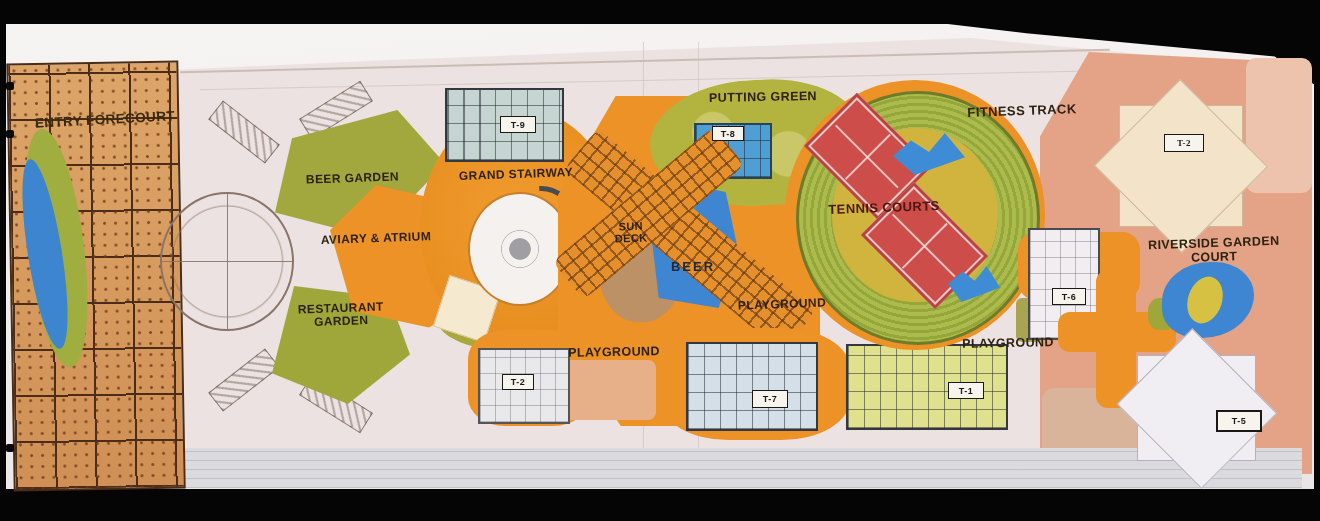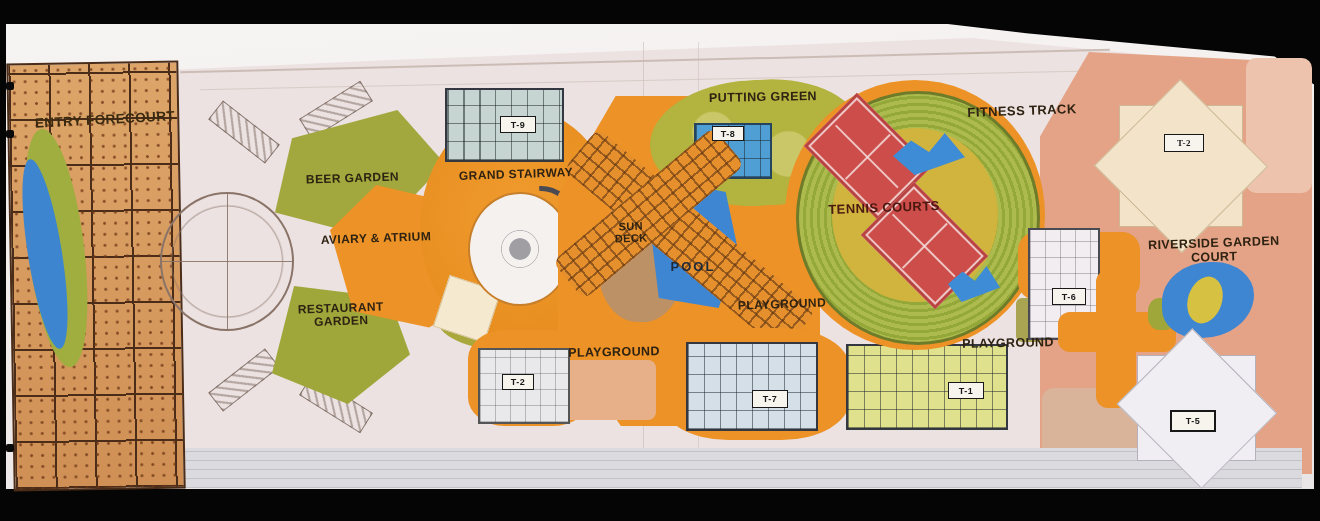--- a/index.html
+++ b/index.html
@@ -164,30 +164,30 @@
     <div class="star-part" style="background:#f0eef2; border:1px solid #b5b0ba; transform:rotate(45deg);"></div>
   </div>
 
   <div class="tbox" style="left:500px; top:116px; width:34px; height:15px;">T-9</div>
   <div class="tbox" style="left:712px; top:126px; width:30px; height:13px;">T-8</div>
   <div class="tbox" style="left:1164px; top:134px; width:38px; height:16px;font-family:Liberation Serif, serif;">T-2</div>
   <div class="tbox" style="left:1052px; top:288px; width:32px; height:15px;">T-6</div>
   <div class="tbox" style="left:502px; top:374px; width:30px; height:14px;">T-2</div>
   <div class="tbox" style="left:752px; top:390px; width:34px; height:16px;">T-7</div>
   <div class="tbox" style="left:948px; top:382px; width:34px; height:15px;">T-1</div>
-  <div class="tbox" style="left:1170px; top:410px; width:42px; height:18px; border-width:2px;">T-5</div>
+  <div class="tbox" style="left:1216px; top:410px; width:42px; height:18px; border-width:2px;">T-5</div>
 
   <div class="lbl" style="left:30px; top:112px; width:150px; font-size:13.5px; transform:rotate(-3deg); color:#3a2a10;">ENTRY FORECOURT</div>
   <div class="lbl" style="left:300px; top:172px; width:105px; transform:rotate(-2deg);">BEER GARDEN</div>
   <div class="lbl" style="left:320px; top:232px; width:112px; transform:rotate(-2deg);">AVIARY &amp; ATRIUM</div>
   <div class="lbl" style="left:280px; top:302px; width:122px; transform:rotate(-2deg);">RESTAURANT GARDEN</div>
   <div class="lbl" style="left:456px; top:168px; width:120px; transform:rotate(-2deg);">GRAND STAIRWAY</div>
   <div class="lbl" style="left:682px; top:90px; width:162px; font-size:12.5px; transform:rotate(-1deg);">PUTTING GREEN</div>
   <div class="lbl" style="left:606px; top:220px; width:50px; font-size:11px; transform:rotate(-2deg);">SUN DECK</div>
-  <div class="lbl" style="left:656px; top:260px; width:74px; font-size:13px; letter-spacing:2px; color:#1e2a3a;">POOL</div>
+  <div class="lbl" style="left:656px; top:260px; width:74px; font-size:13px; letter-spacing:2px; color:#1e2a3a;">BEER</div>
   <div class="lbl" style="left:726px; top:298px; width:112px; transform:rotate(-2deg);">PLAYGROUND</div>
   <div class="lbl" style="left:548px; top:345px; width:132px; font-size:12.5px; transform:rotate(-1deg);">PLAYGROUND</div>
   <div class="lbl" style="left:942px; top:336px; width:132px; font-size:12.5px; transform:rotate(-1deg);">PLAYGROUND</div>
   <div class="lbl" style="left:824px; top:201px; width:120px; font-size:13px; color:#4a180f; transform:rotate(-2deg);">TENNIS COURTS</div>
   <div class="lbl" style="left:966px; top:104px; width:112px; font-size:13px; transform:rotate(-2deg);">FITNESS TRACK</div>
   <div class="lbl" style="left:1138px; top:236px; width:152px; font-size:12.5px; transform:rotate(-2deg);">RIVERSIDE GARDEN COURT</div>
 
   <div class="regdot" style="left:6px; top:82px;"></div>
   <div class="regdot" style="left:6px; top:130px;"></div>
   <div class="regdot" style="left:6px; top:444px;"></div>

